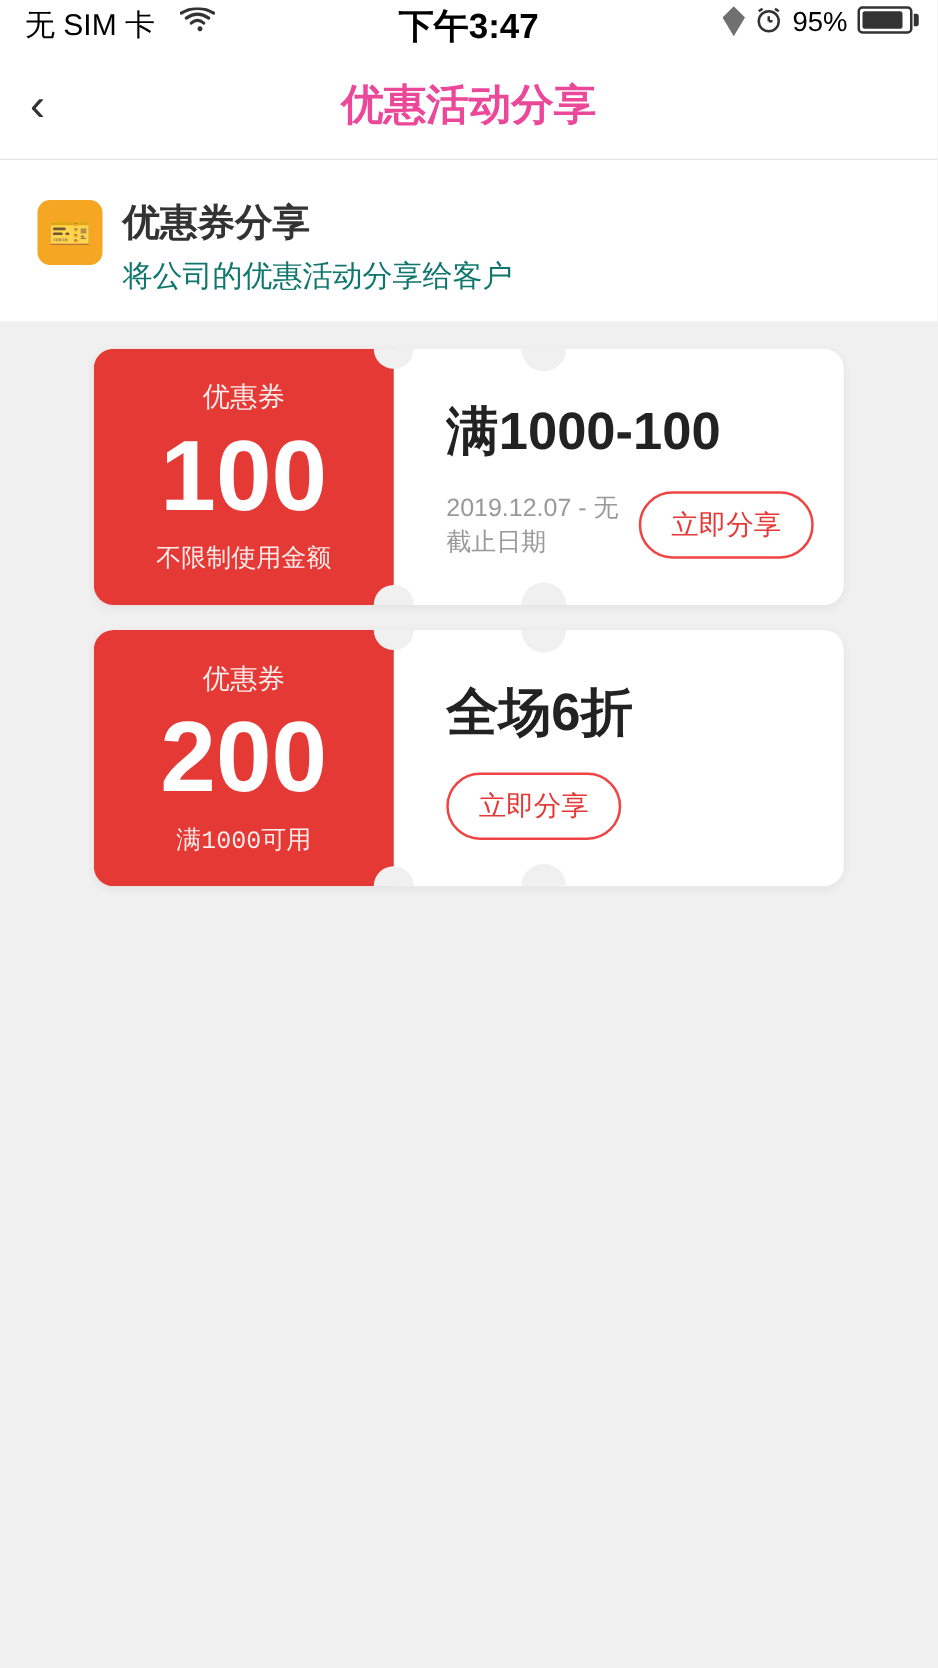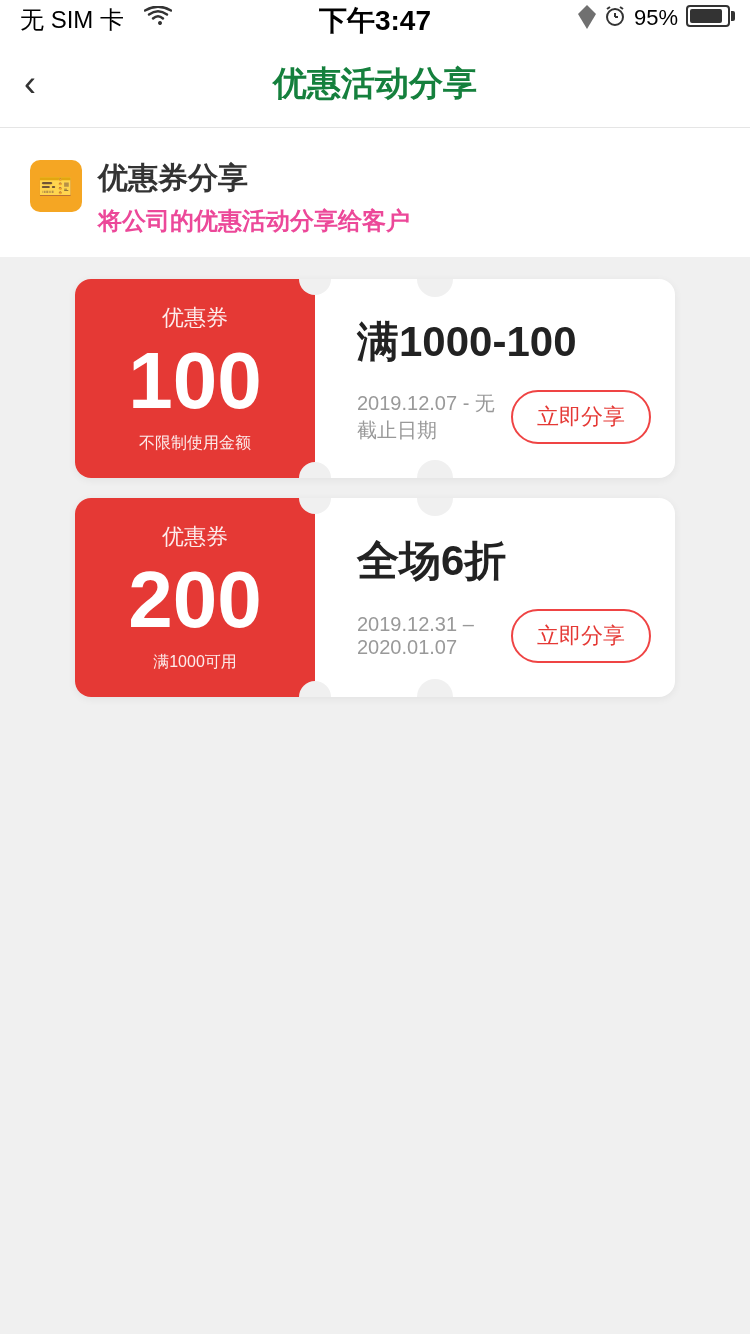--- a/index.html
+++ b/index.html
@@ -86,21 +86,21 @@
     .nav-back {
       position: absolute;
       left: 24px;
       font-size: 36px;
       color: #333;
       cursor: pointer;
     }
     .nav-title {
       font-size: 34px;
       font-weight: 600;
-      color: #15803d;
+      color: #ec4899;
     }
 
     
     .section-header {
       width: 750px;
       background: #fff;
       padding: 30px 30px 20px 30px;
       display: flex;
       align-items: flex-start;
       gap: 16px;
@@ -119,22 +119,21 @@
       margin-top: 2px;
     }
     .section-text h2 {
       font-size: 30px;
       font-weight: 600;
       color: #333;
       margin-bottom: 6px;
     }
     .section-text p {
       font-size: 24px;
-      color: #ec4899;
-      font-weight: bold;
+      color: #0f766e;
     }
 
     
     .coupon-list {
       width: 750px;
       background: #f0f0f0;
       padding: 20px 0;
       display: flex;
       flex-direction: column;
       gap: 0;
@@ -186,23 +185,24 @@
       margin-bottom: 8px;
     }
     .coupon-amount {
       font-size: 80px;
       font-weight: 700;
       color: #fff;
       line-height: 1;
       margin-bottom: 12px;
     }
     .coupon-condition {
-      font-size: 16px;
+      font-size: 20px;
       color: rgba(255,255,255,0.9);
       text-align: center;
+      font-family: Liberation Mono, monospace;
     }
 
     
     .coupon-right {
       flex: 1;
       padding: 24px 24px 24px 42px;
       display: flex;
       flex-direction: column;
       justify-content: center;
       gap: 20px;
@@ -350,21 +350,20 @@
       <span class="coupon-amount">200</span>
       <span class="coupon-condition">满1000可用</span>
     </div>
     <div class="scallop-container">
       <div class="scallop-top"></div>
       <div class="scallop-bottom"></div>
     </div>
     <div class="coupon-right">
       <span class="coupon-title">全场6折</span>
       <div class="coupon-bottom">
-        <span class="coupon-date">2019.12.31 – 2020.01.07</span>
         <button class="share-btn">立即分享</button>
       </div>
     </div>
   </div>
 
 </div>
 
 <div class="empty-area"></div>
 
 </body></html>

